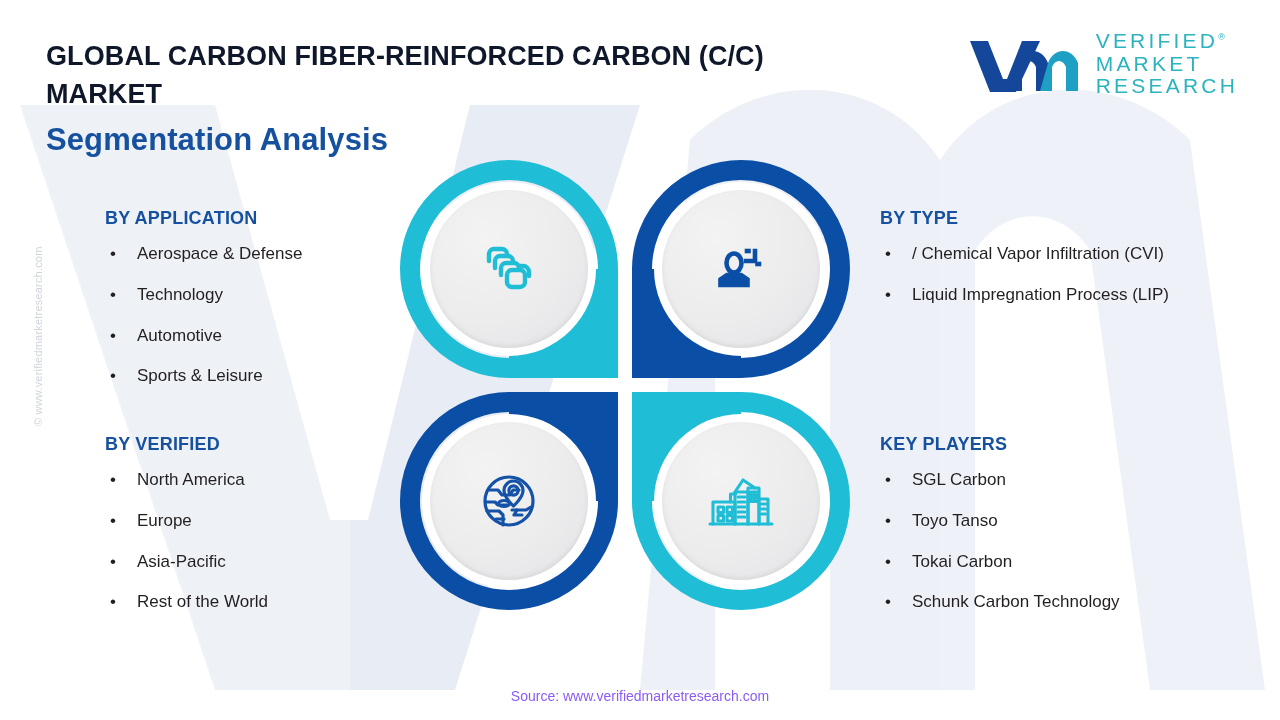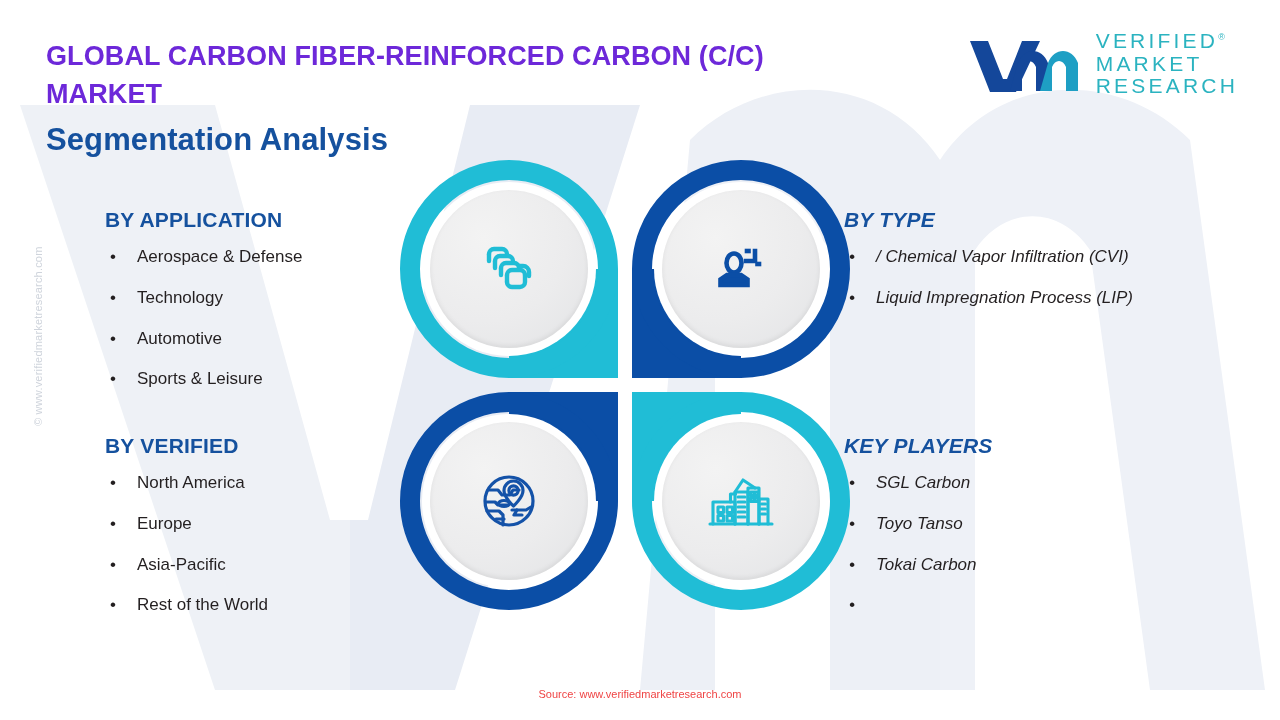--- a/index.html
+++ b/index.html
@@ -43,21 +43,21 @@
   .title-block {
     position: absolute;
     left: 46px;
     top: 38px;
     width: 830px;
     z-index: 4;
   }
   .title-main {
     font-size: 27px;
     font-weight: bold;
-    color: #6d28d9;
+    color: #0f172a;
     line-height: 1.4;
     letter-spacing: .1px;
     margin: 0;
   }
   .title-sub {
     font-size: 31px;
     font-weight: bold;
     color: #15519e;
     margin: 8px 0 0 0;
     letter-spacing: .1px;
@@ -89,24 +89,24 @@
     vertical-align: super;
     letter-spacing: 0;
   }
 
   
   .col {
     position: absolute;
     z-index: 4;
   }
   .col-left  { left: 105px; width: 300px; }
-  .col-right { left: 844px; width: 400px; font-style: italic; }
+  .col-right { left: 880px; width: 400px; }
 
   .sec-head {
-    font-size: 21px;
+    font-size: 18px;
     font-weight: bold;
     color: #15519e;
     letter-spacing: .2px;
     margin: 0 0 14px 0;
   }
   ul.bullets {
     list-style: none;
     margin: 0;
     padding: 0;
   }
@@ -197,22 +197,22 @@
   .blue .ring   { border: 20px solid #0b4ea6; }
   .blue .corner { background: #0b4ea6; }
 
   
   .footer {
     position: absolute;
     left: 0;
     right: 0;
     top: 688px;
     text-align: center;
-    font-size: 11px;
-    color: #ef4444;
+    font-size: 14px;
+    color: #8b5cf6;
     z-index: 4;
   }
 </style>
 </head>
 <body>
 
 <div id="page">
 
   <svg class="bg-watermark" viewBox="0 0 1280 720" preserveAspectRatio="none" aria-hidden="true">
     <g fill="#eef1f6">
@@ -277,21 +277,21 @@
       <li><span class="dot">•</span><span>Liquid Impregnation Process (LIP)</span></li>
     </ul>
   </div>
 
   <div class="col col-right" style="top:434px">
     <div class="sec-head">KEY PLAYERS</div>
     <ul class="bullets">
       <li><span class="dot">•</span><span>SGL Carbon</span></li>
       <li><span class="dot">•</span><span>Toyo Tanso</span></li>
       <li><span class="dot">•</span><span>Tokai Carbon</span></li>
-      <li><span class="dot">•</span></li>
+      <li><span class="dot">•</span><span>Schunk Carbon Technology</span></li>
     </ul>
   </div>
 
   <div class="quad">
 
     <div class="petal p-tl teal">
       <div class="corner"></div>
       <div class="ring"></div>
       <div class="inner">
         <div class="inner-disc">

